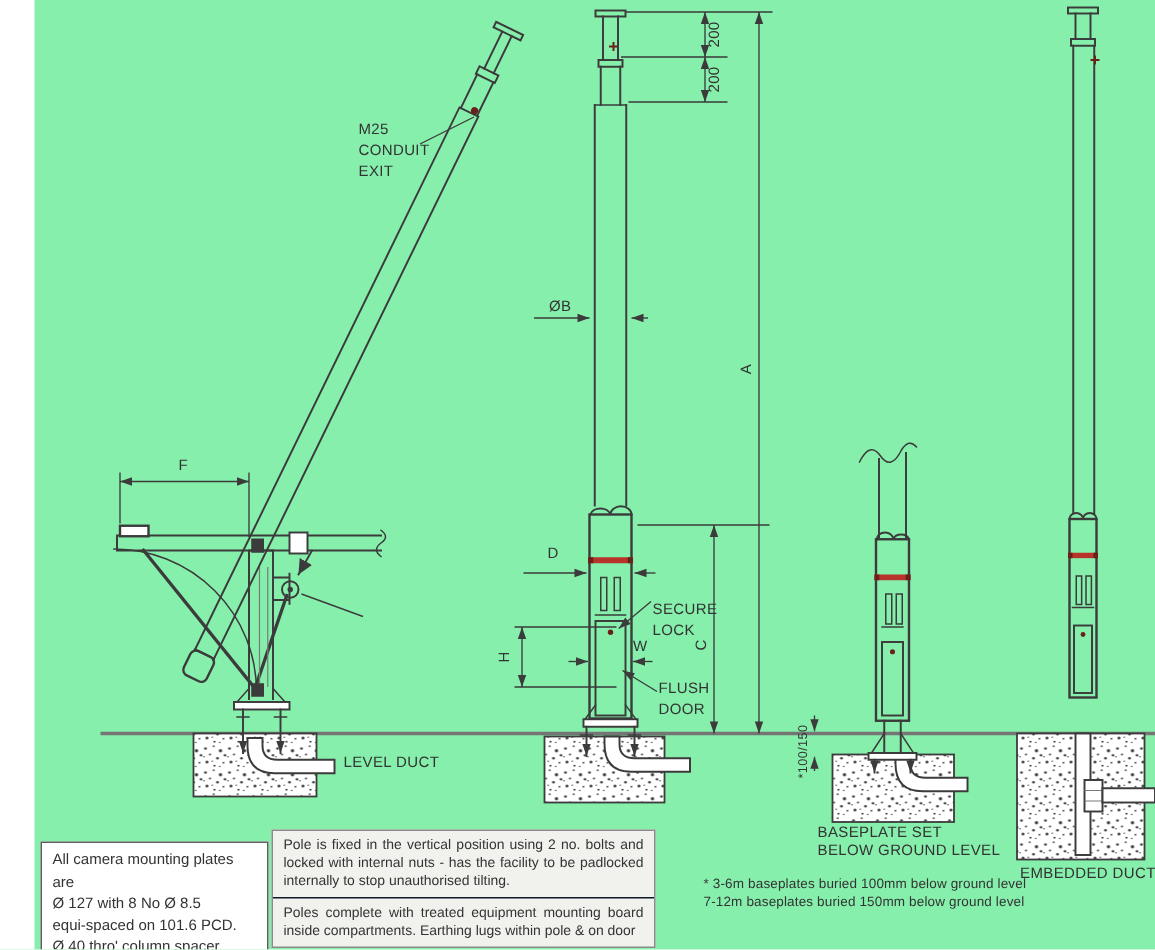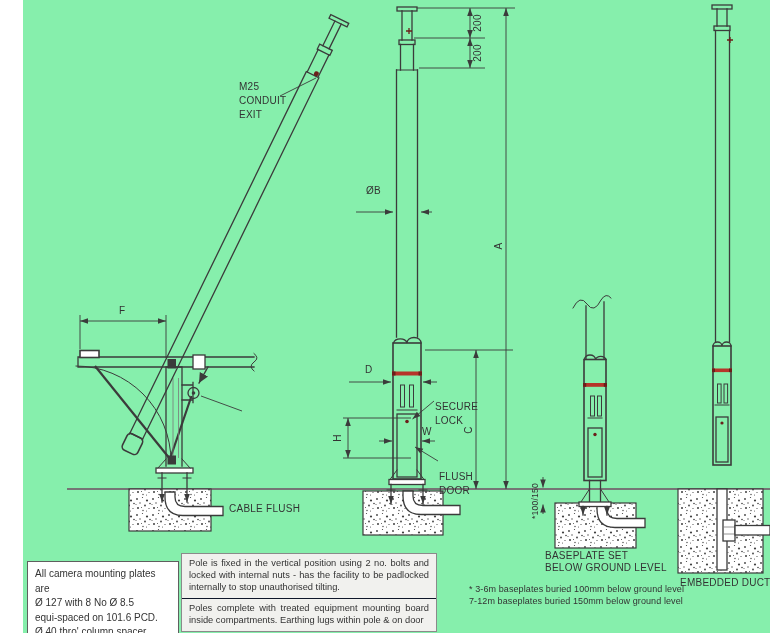--- a/index.html
+++ b/index.html
@@ -205,28 +205,28 @@
     <line x1="257" y1="96" x2="293" y2="78"></line>
     <line x1="219" y1="411" x2="178" y2="396"></line>
     <line x1="411" y1="401" x2="389.5" y2="419" marker-end="url(#ar)"></line>
     <line x1="415" y1="461" x2="392" y2="447" marker-end="url(#ar)"></line>
   </g>
 </svg>
 
 <div class="lb" style="left:216px;top:80px">M25
 CONDUIT
 EXIT</div>
-<div class="lb" style="left:206px;top:502px">CABLE FLUSH</div>
+<div class="lb" style="left:206px;top:502px">LEVEL DUCT</div>
 <div class="lb" style="left:412px;top:400px">SECURE
 LOCK</div>
-<div class="lb" style="left:416px;top:470px">FLUSH
+<div class="lb" style="left:416px;top:453px">FLUSH
 DOOR</div>
 
 <div class="lb" style="left:96px;top:304px">F</div>
-<div class="lb" style="left:343px;top:184px">ØB</div>
+<div class="lb" style="left:343px;top:198px">ØB</div>
 <div class="lb" style="left:342px;top:363px">D</div>
 <div class="lb" style="left:399px;top:425px">W</div>
 <div class="rl" style="left:314px;top:438px">H</div>
 <div class="rl" style="left:445px;top:430px">C</div>
 <div class="rl" style="left:475px;top:246px">A</div>
 <div class="rl" style="left:454px;top:23px">200</div>
 <div class="rl" style="left:454px;top:53px">200</div>
 <div class="rl small" style="left:512px;top:501px">*100/150</div>
 
 <div class="cap" style="left:522px;top:550px">BASEPLATE SET

